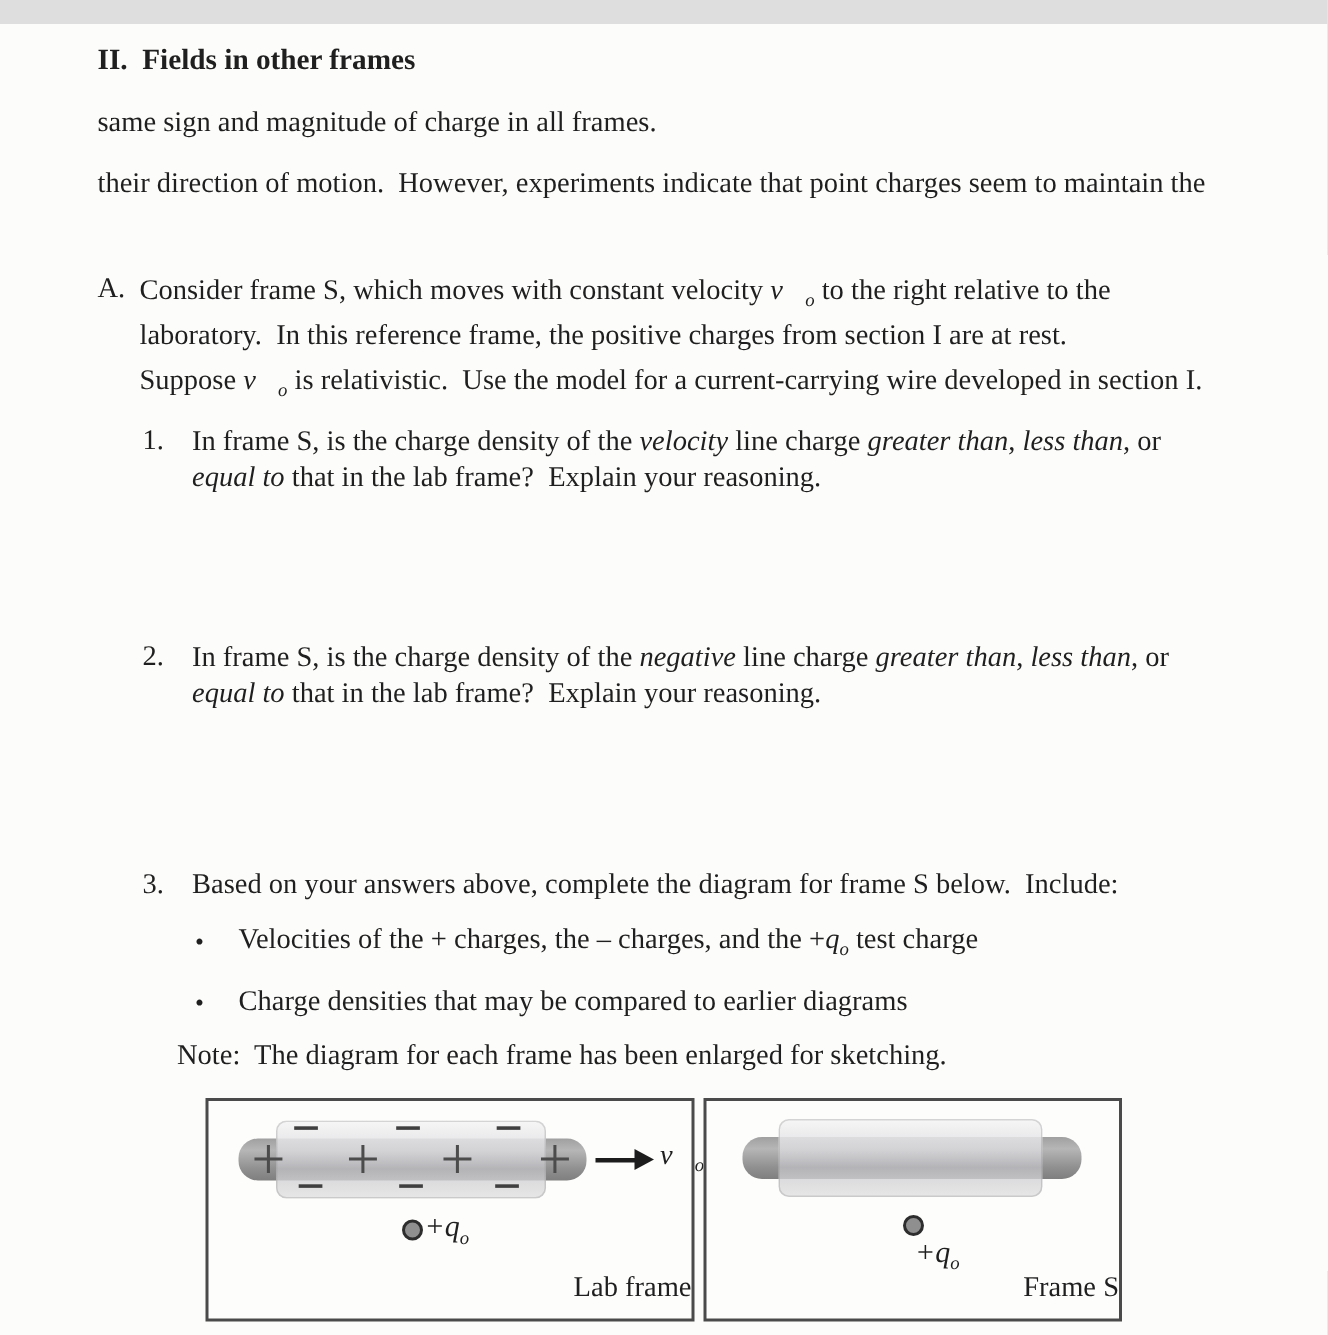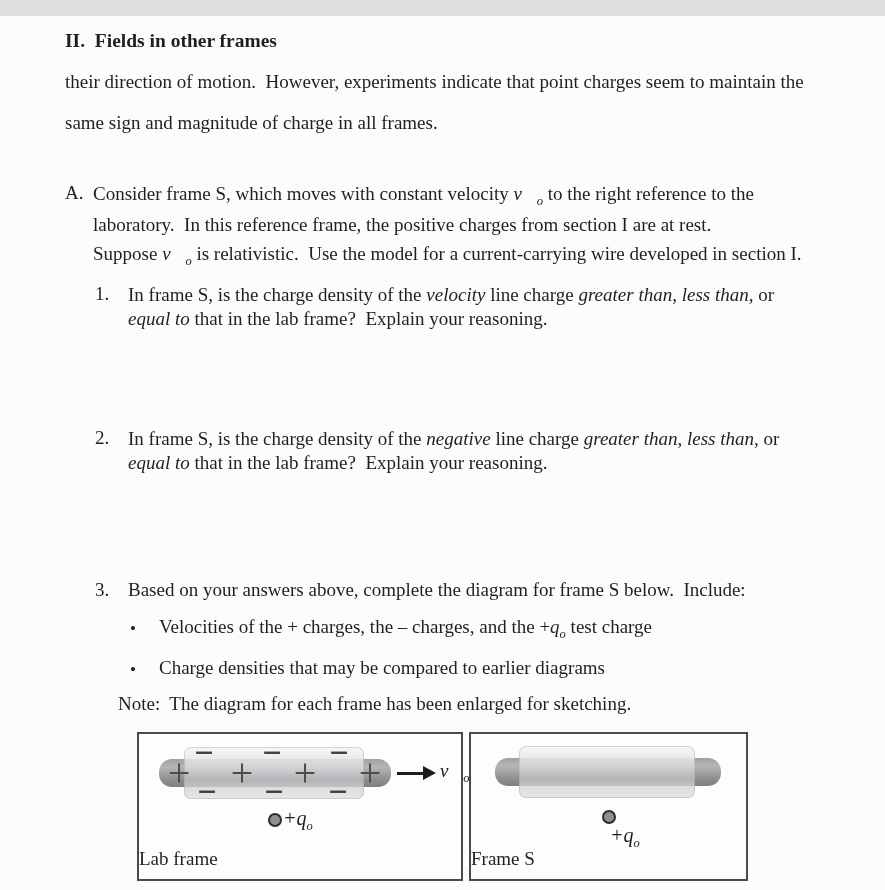--- a/index.html
+++ b/index.html
@@ -37,38 +37,38 @@
   .arrow-line{position:absolute;left:258px;top:37.5px;width:27px;height:3px;background:#1c1c1c;}
   .arrow-head{position:absolute;left:284px;top:32px;width:0;height:0;
               border-left:13px solid #1c1c1c;border-top:7px solid transparent;border-bottom:7px solid transparent;}
   .vlabel{position:absolute;left:301px;top:26px;font-size:19px;}
   .testq{position:absolute;width:10px;height:10px;border-radius:50%;background:#8f8f8f;border:2px solid #2d2d2d;}
   .tq-lab{left:129px;top:79px;}
   .tq-s{left:131px;top:76px;}
   .tqlabel{position:absolute;font-size:20px;}
   .tql-lab{left:144px;top:73px;}
   .tql-s{left:139px;top:90px;}
-  .caption{position:absolute;bottom:9px;left:0;width:100%;text-align:left;font-size:19px;}
+  .caption{position:absolute;bottom:9px;left:0;width:100%;text-align:right;font-size:19px;}
 </style>
 </head>
 <body>
 
 <div class="page">
 
   <div class="abs title" style="left:65px;top:14px;">II.&nbsp; Fields in other frames</div>
 
   <div class="abs intro" style="left:65px;top:45px;">
+    <div class="iline">same sign and magnitude of charge in all frames.</div>
     <div class="iline">their direction of motion.&nbsp; However, experiments indicate that point charges seem to maintain the</div>
-    <div class="iline">same sign and magnitude of charge in all frames.</div>
   </div>
 
   <div>
     <span class="num" style="left:65px;top:166px;">A.</span>
     <div class="abs lh23" style="left:93px;top:166px;width:740px;">
-      <div><span>Consider frame S, which moves with constant velocity </span><span class="math">v⃗</span><sub>o</sub><span> to the right reference to the</span></div>
+      <div><span>Consider frame S, which moves with constant velocity </span><span class="math">v⃗</span><sub>o</sub><span> to the right relative to the</span></div>
       <div>laboratory.&nbsp; In this reference frame, the positive charges from section I are at rest.</div>
     </div>
     <div class="abs lh23" style="left:93px;top:226px;width:760px;"><span>Suppose </span><span class="math">v⃗</span><sub>o</sub><span> is relativistic.&nbsp; Use the model for a current-carrying wire developed in section I.</span></div>
   </div>
 
   <div>
     <span class="num" style="left:95px;top:267px;">1.</span>
     <div class="abs lh23" style="left:128px;top:267px;width:710px;">
       <div><span>In frame S, is the charge density of the </span><span class="it">velocity</span><span> line charge </span><span class="it">greater than</span><span>, </span><span class="it">less than</span><span>, or</span></div>
       <div><span class="it">equal to</span><span> that in the lab frame?&nbsp; Explain your reasoning.</span></div>

